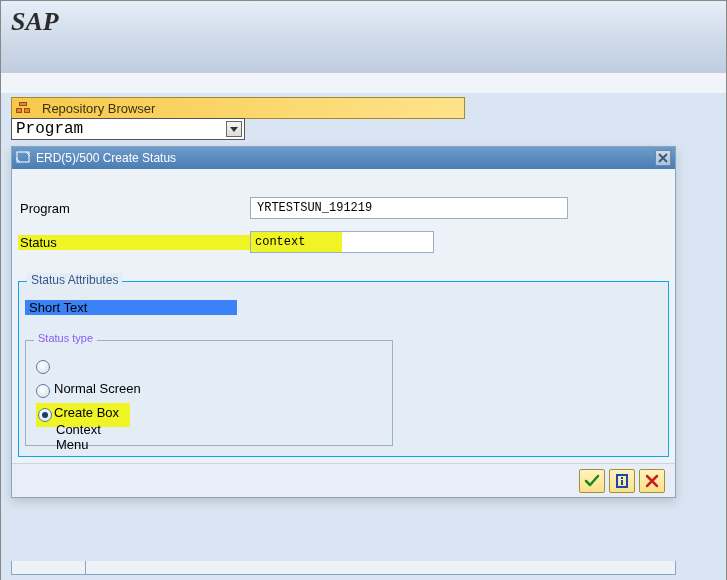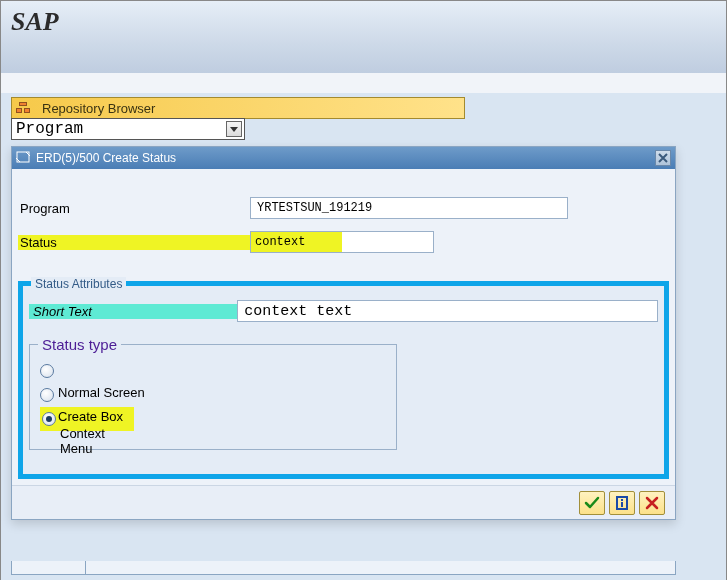--- a/index.html
+++ b/index.html
@@ -158,46 +158,45 @@
     font-family:"Courier New", monospace;
     font-size:12px;
   }
   .text-field.program { width: 318px; }
   .text-field.status {
     width: 184px;
     background: linear-gradient(to right, #eff424 50%, #fff 50%);
     padding-left:4px;
   }
   .fieldset {
-    border:5px solid #0ea5e9;
+    border:1px solid #0ea5e9;
     background:#e4ecf6;
     margin-top:28px;
     position:relative;
-    padding:12px 6px 24px 6px;
+    padding:12px 6px 10px 6px;
   }
   .fieldset-title {
     position:absolute;
     top:-9px; left:8px;
     background:#e4ecf6;
     padding:0 4px;
     color:#335b87;
     font-size:12px;
   }
   .short-text-row {
     display:flex;
     align-items:center;
     height:22px;
     margin-top:2px;
   }
   .short-text-label {
     width:212px;
     padding-left:4px;
     font-size:13px;
-    background:#5eead4;
-    font-style:italic;
+    background:#3b82f6;
   }
   .short-text-input {
     border:1px solid #9ab0c9;
     background:#fff;
     height:22px;
     display:flex; align-items:center;
     padding:0 6px;
     font-family:"Courier New", monospace;
     font-size:15px;
     width:428px;
@@ -208,22 +207,22 @@
     margin-top:22px;
     width:368px;
     position:relative;
     padding:14px 10px 18px 10px;
   }
   .inner-fieldset-title {
     position:absolute;
     top:-9px; left:8px;
     background:#e4ecf6;
     padding:0 4px;
-    color:#4c1d95;
-    font-size:15px;
+    color:#8b5cf6;
+    font-size:11px;
   }
   .radio-row {
     display:flex; align-items:center;
     height:24px;
     gap:4px;
   }
   .radio-row.selected {
     background:#eff424;
     width:94px;
     padding-left:2px;
@@ -337,23 +336,20 @@
         <div class="form-label yellow">Status</div>
         <div class="text-field status">
           <span>context</span>
         </div>
       </div>
 
       <div class="fieldset">
         <div class="fieldset-title">Status Attributes</div>
         <div class="short-text-row">
           <div class="short-text-label">Short Text</div>
-          <div class="short-text-input">
-            <span>context text</span>
-          </div>
         </div>
 
         <div class="inner-fieldset">
           <div class="inner-fieldset-title">Status type</div>
           <div class="radio-row">
             <span class="radio"></span>
             <span class="radio-label">Normal Screen</span>
           </div>
           <div class="radio-row">
             <span class="radio"></span>

